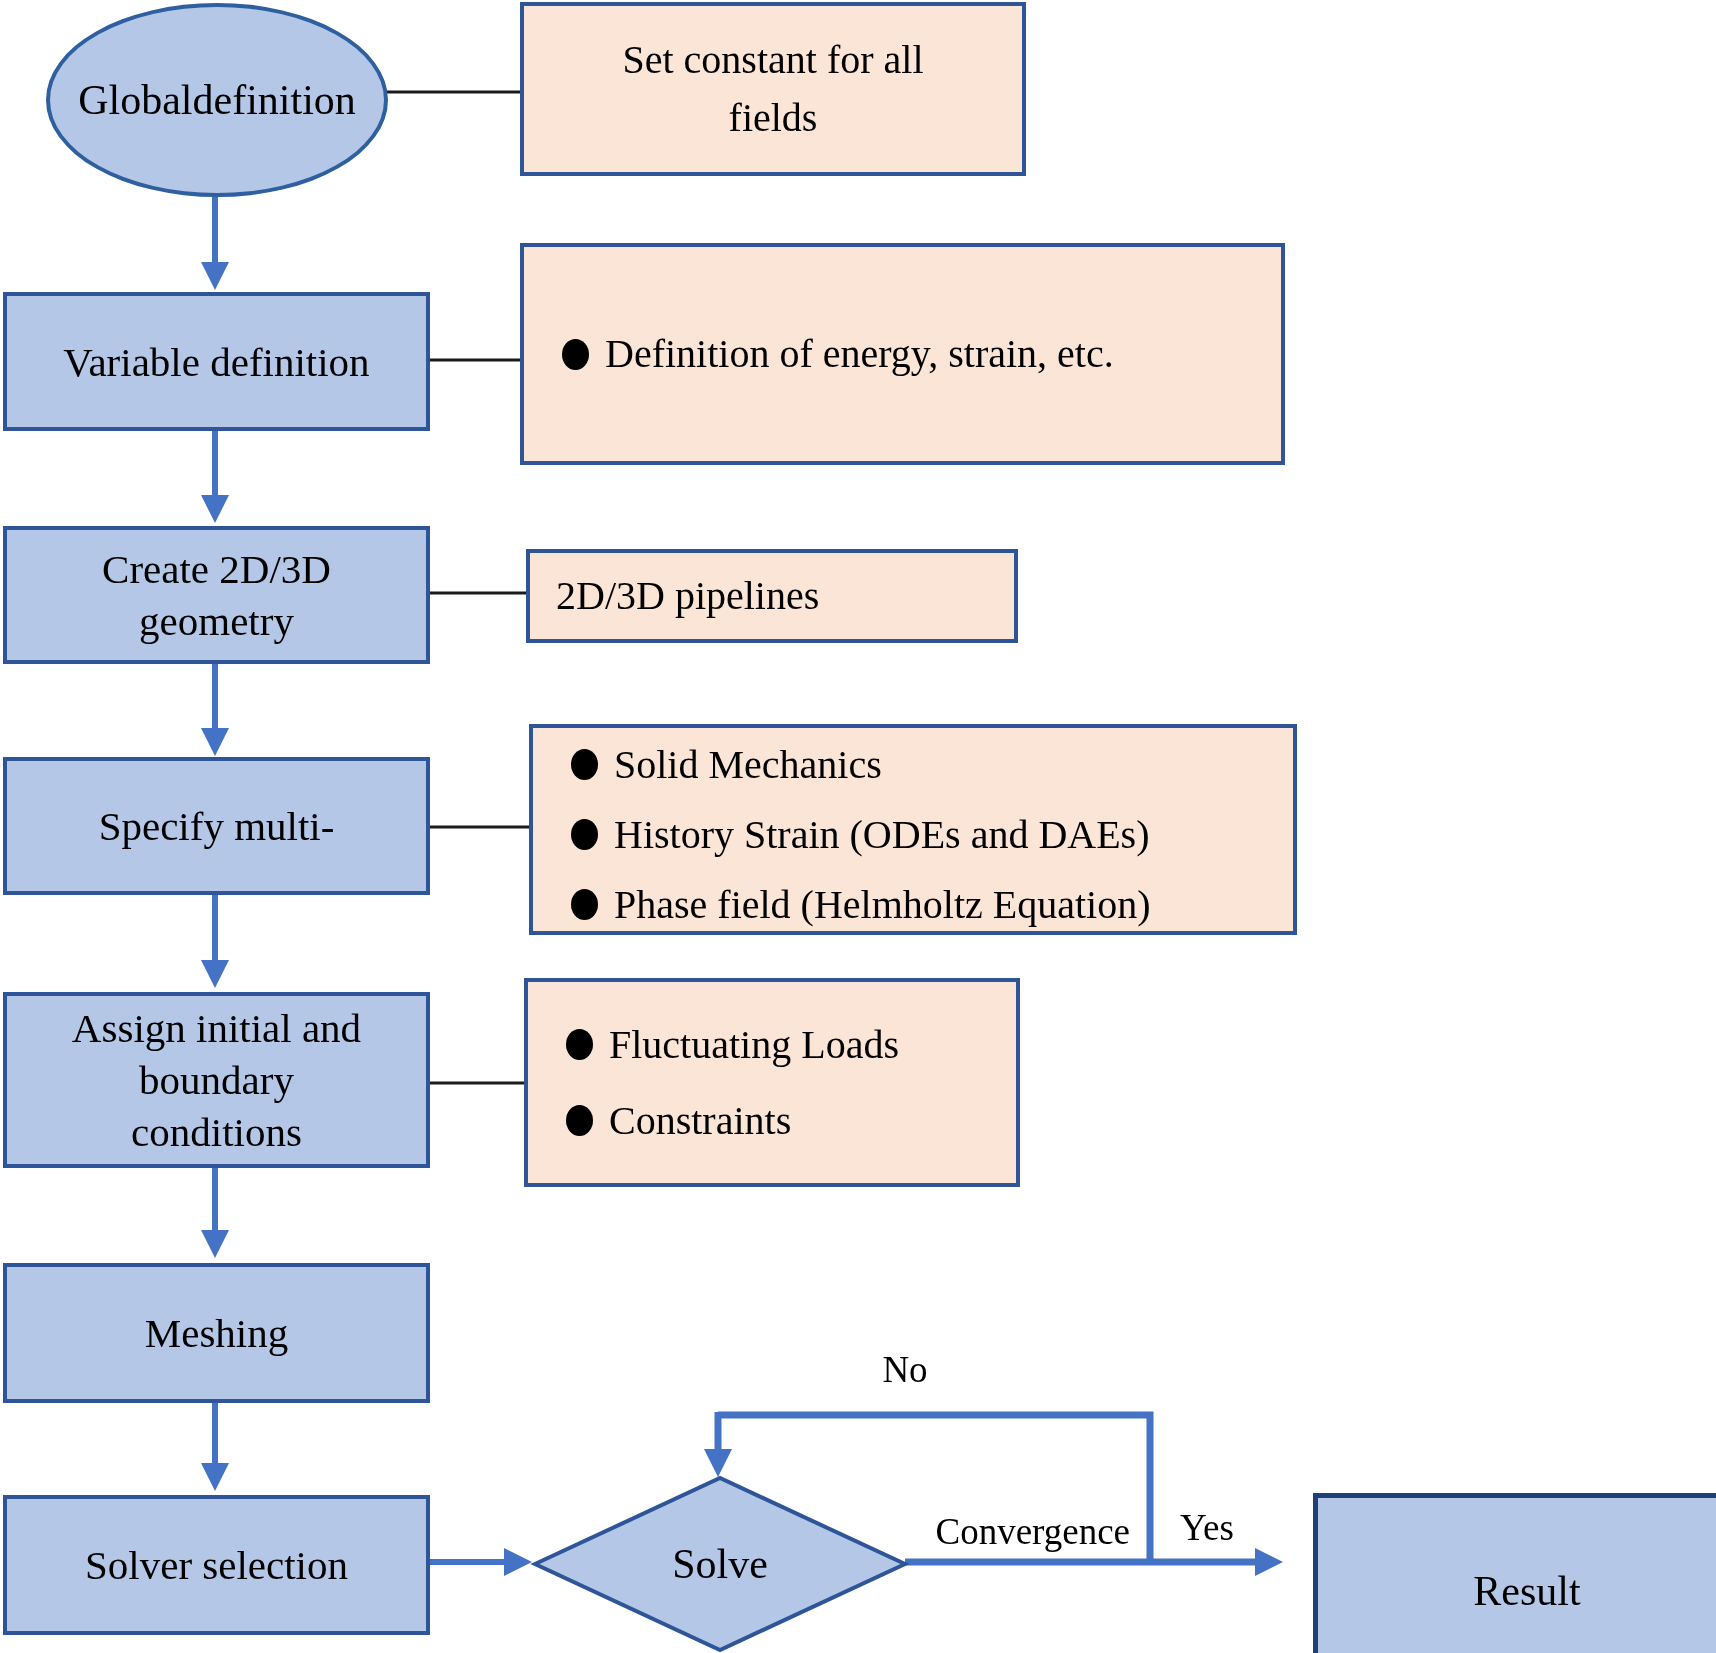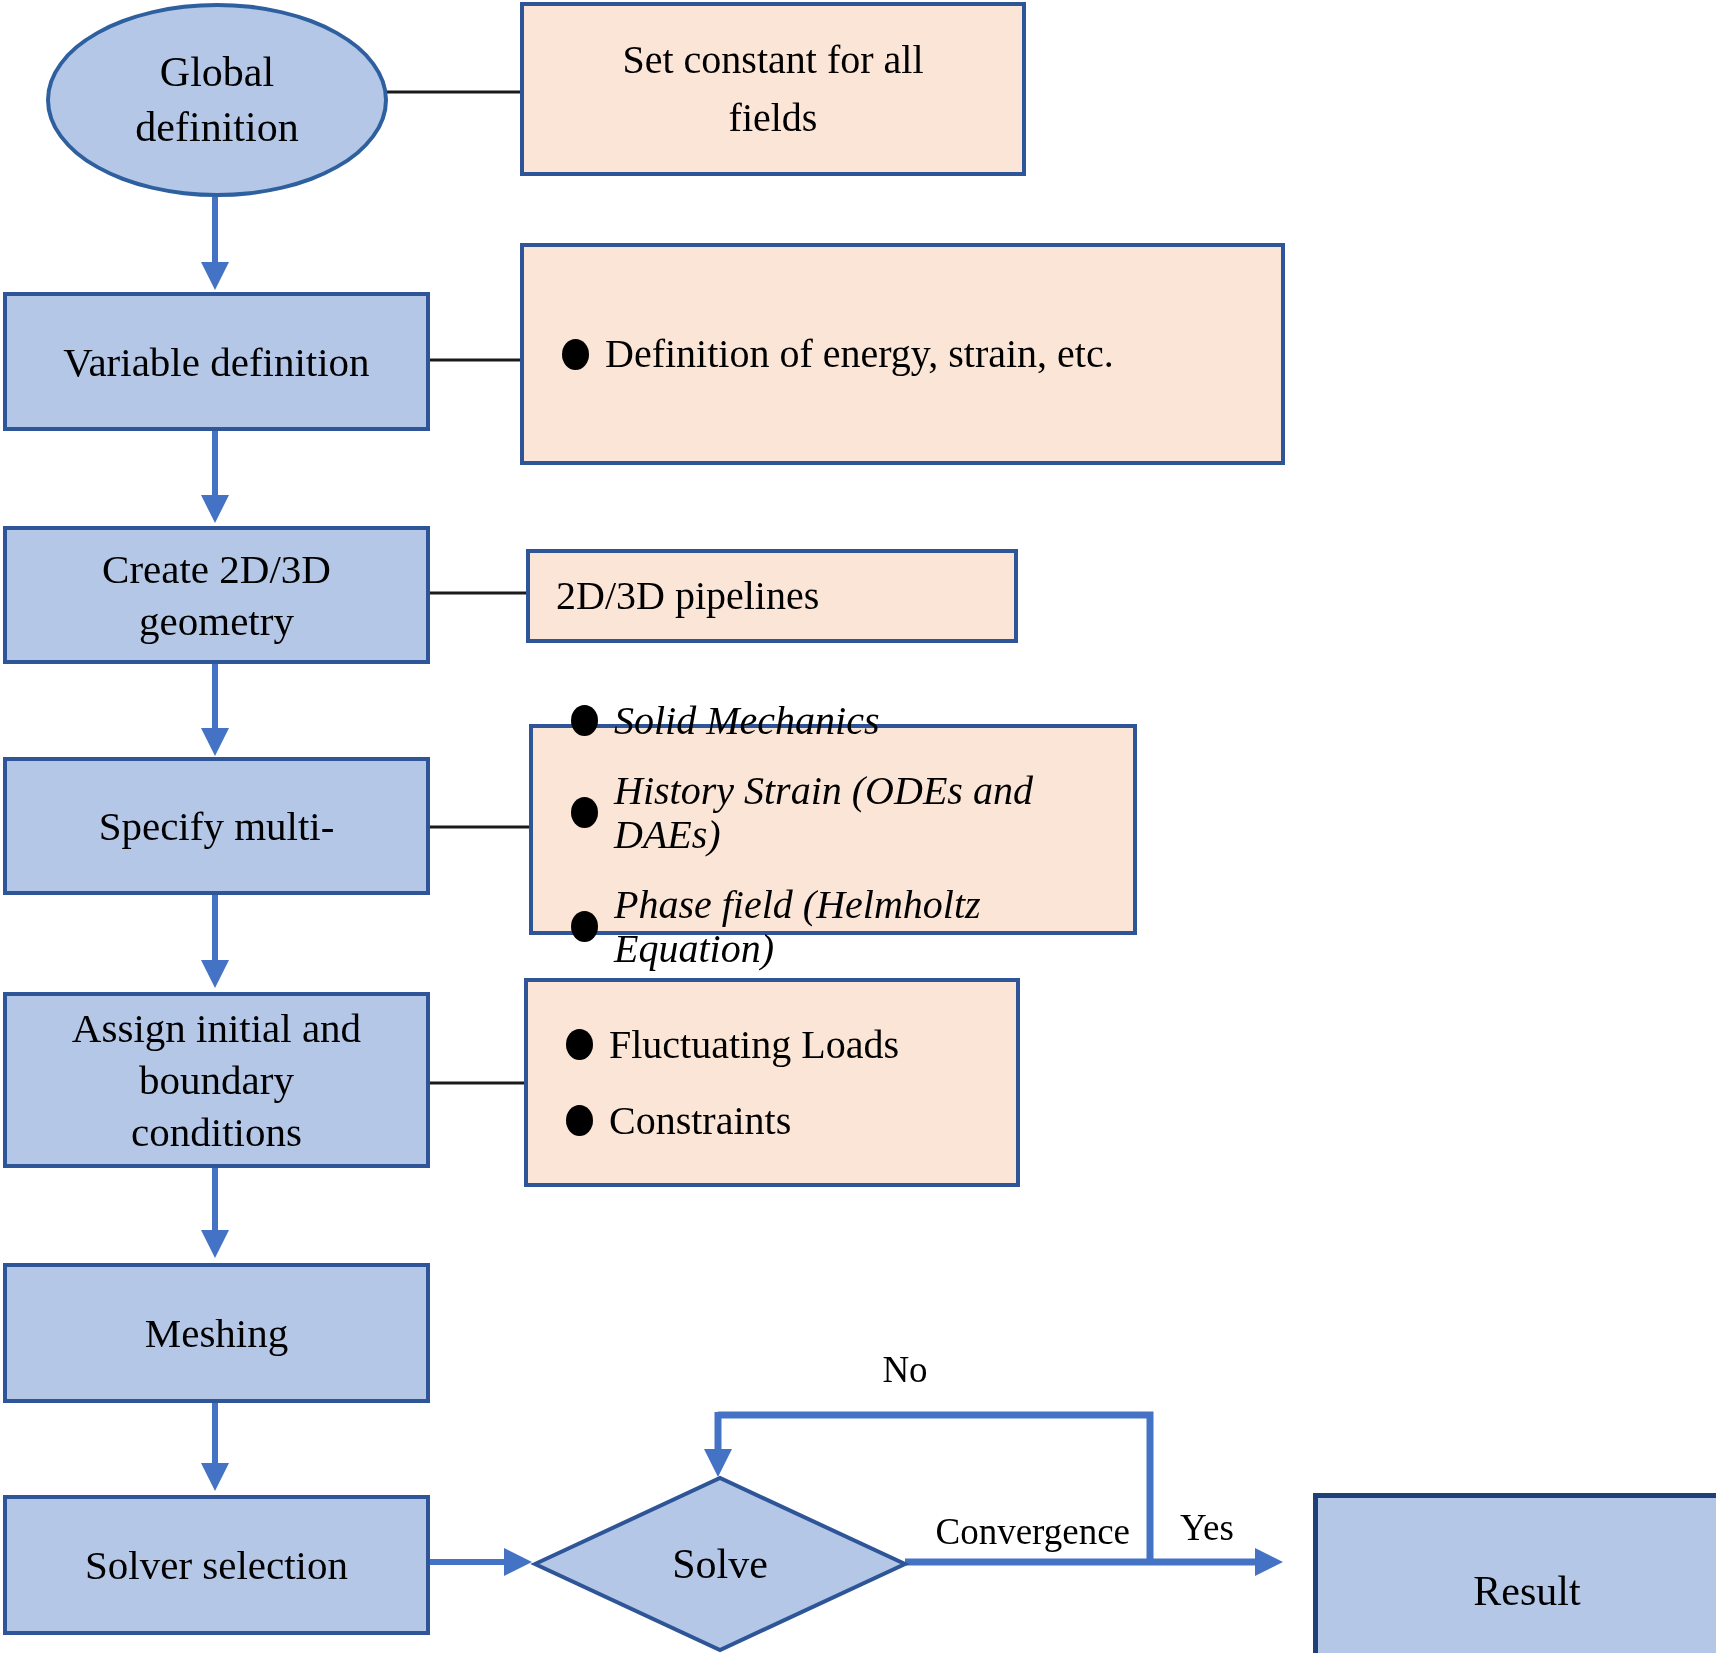--- a/index.html
+++ b/index.html
@@ -39,21 +39,20 @@
     text-align: center;
     font-size: 41px;
     line-height: 52px;
   }
   .ellipse {
     position: absolute;
     background: var(--node-fill);
     border: 4px solid #2e5f9e;
     border-radius: 50%;
     display: flex;
-    flex-direction: column;
     align-items: center;
     justify-content: center;
     text-align: center;
     font-size: 42px;
     line-height: 55px;
   }
   .note {
     position: absolute;
     background: var(--note-fill);
     border: 4px solid var(--note-border);
@@ -178,21 +177,21 @@
     <div class="bullet-row">
       <span class="bullet-dot"></span>
       <span>Definition of energy, strain, etc.</span>
     </div>
   </div>
 
   <div class="note" style="left:526px; top:549px; width:492px; height:94px; padding-left:26px;">
     <span>2D/3D pipelines</span>
   </div>
 
-  <div class="note" style="left:529px; top:724px; width:608px; height:211px; gap:26px; padding-top:10px;font-style:italic;">
+  <div class="note" style="left:529px; top:724px; width:768px; height:211px; gap:26px; padding-top:10px;">
     <div class="bullet-row">
       <span class="bullet-dot"></span>
       <span>Solid Mechanics</span>
     </div>
     <div class="bullet-row">
       <span class="bullet-dot"></span>
       <span>History Strain (ODEs and DAEs)</span>
     </div>
     <div class="bullet-row">
       <span class="bullet-dot"></span>

